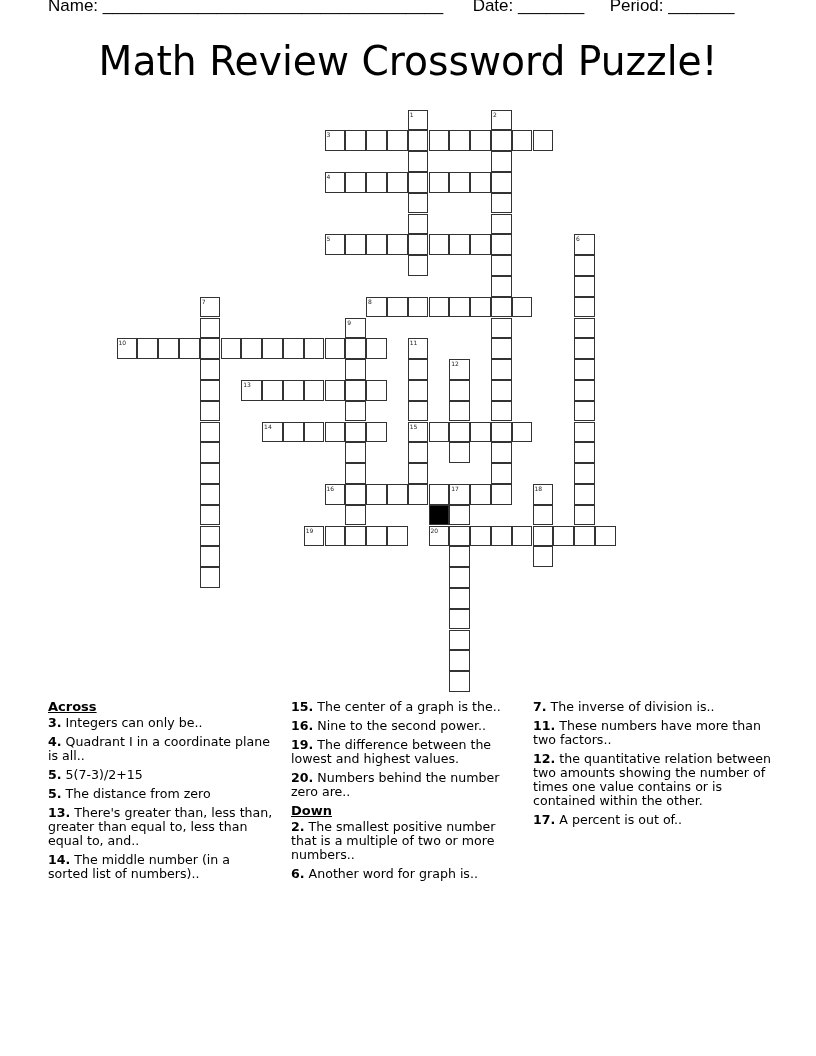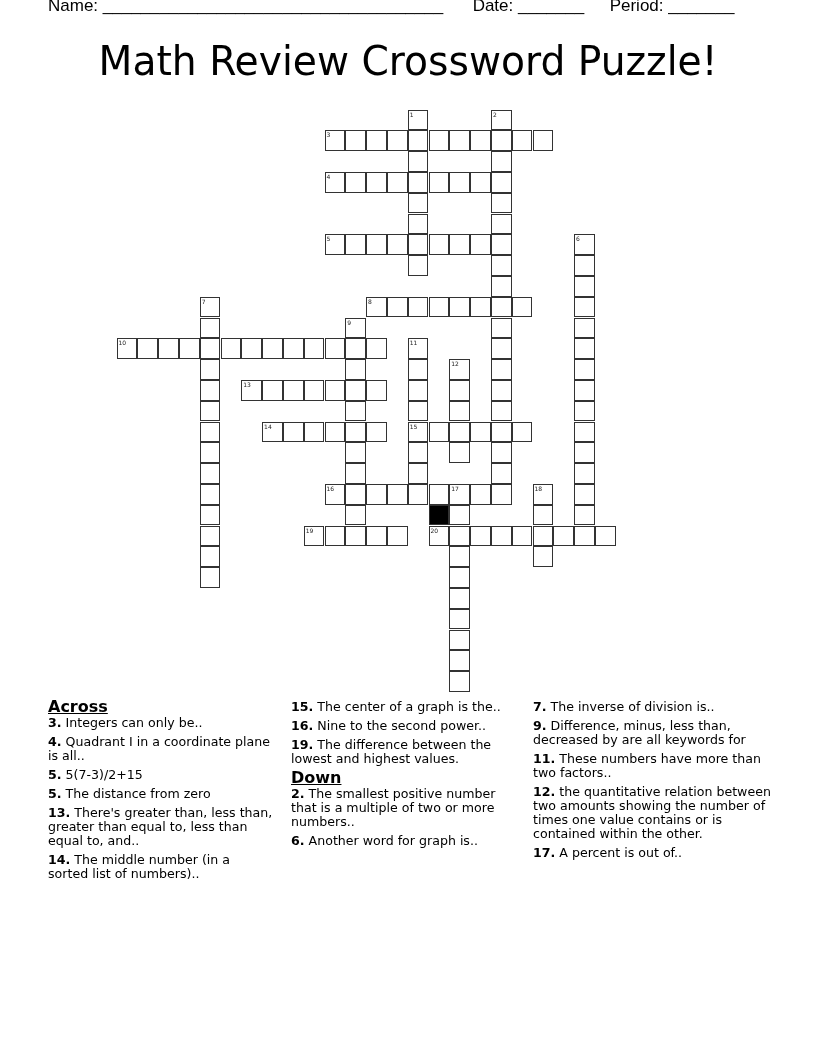--- a/index.html
+++ b/index.html
@@ -6,21 +6,21 @@
   body { width:816px; height:1056px; position:relative; overflow:hidden; font-family:"DejaVu Sans", sans-serif; color:#000; }
   .header { position:absolute; top:-4px; left:48px; font-family:"Liberation Sans", sans-serif; font-size:17px; white-space:nowrap; }
   .header span { margin-right:0; }
   .title { position:absolute; top:38px; left:0; width:816px; text-align:center; font-family:"DejaVu Sans", sans-serif; font-size:40px; letter-spacing:0px; transform:scaleX(0.98); }
   .grid { position:absolute; left:117px; top:110px; width:520px; height:590px; }
   .cell { position:absolute; width:20.8px; height:20.8px; box-sizing:border-box; border:1px solid #333; background:#fff; margin-left:-0.5px; margin-top:-0.5px; }
   .cell.black { background:#000; }
   .num { position:absolute; top:0px; left:1px; font-size:6px; line-height:7px; font-family:"DejaVu Sans", sans-serif; color:#222; }
   .clues { position:absolute; top:700px; font-family:"DejaVu Sans", sans-serif; font-size:12.6px; line-height:14px; }
   .col { position:absolute; }
-  .section-title { font-weight:bold; text-decoration:underline; margin-bottom:2px; font-size:16px; }
+  .section-title { font-weight:bold; text-decoration:underline; margin-bottom:2px; font-size:13px; }
   .clue { margin-bottom:5px; }
   .clue b { font-weight:bold; }
 </style>
 </head>
 <body>
 
 <div class="header">
   <span>Name: ____________________________________</span>
   <span style="display:inline-block;width:20px"></span>
   <span>Date: _______</span>
@@ -248,29 +248,29 @@
         <div class="clue"><b>5.</b> <span>The distance from zero</span></div>
         <div class="clue"><b>13.</b> <span>There's greater than, less than, greater than equal to, less than equal to, and..</span></div>
         <div class="clue"><b>14.</b> <span>The middle number (in a sorted list of numbers)..</span></div>
       </div>
   </div>
   <div class="col" style="left:291px;width:232px;top:0px;">
     <div id="col2a">
         <div class="clue"><b>15.</b> <span>The center of a graph is the..</span></div>
         <div class="clue"><b>16.</b> <span>Nine to the second power..</span></div>
         <div class="clue"><b>19.</b> <span>The difference between the lowest and highest values.</span></div>
+        <div class="clue"><b>20.</b> <span>Numbers behind the number zero are..</span></div>
       </div>
     <div class="section-title">Down</div>
     <div id="col2b">
         <div class="clue"><b>2.</b> <span>The smallest positive number that is a multiple of two or more numbers..</span></div>
         <div class="clue"><b>6.</b> <span>Another word for graph is..</span></div>
       </div>
   </div>
   <div class="col" style="left:533px;width:240px;top:0px;">
     <div id="col3">
         <div class="clue"><b>7.</b> <span>The inverse of division is..</span></div>
-        <div class="clue"><b>9.</b> <span>Difference, minus, less than, decreased by are all keywords for</span></div>
         <div class="clue"><b>11.</b> <span>These numbers have more than two factors..</span></div>
         <div class="clue"><b>12.</b> <span>the quantitative relation between two amounts showing the number of times one value contains or is contained within the other.</span></div>
         <div class="clue"><b>17.</b> <span>A percent is out of..</span></div>
       </div>
   </div>
 </div>
 
 </body></html>

